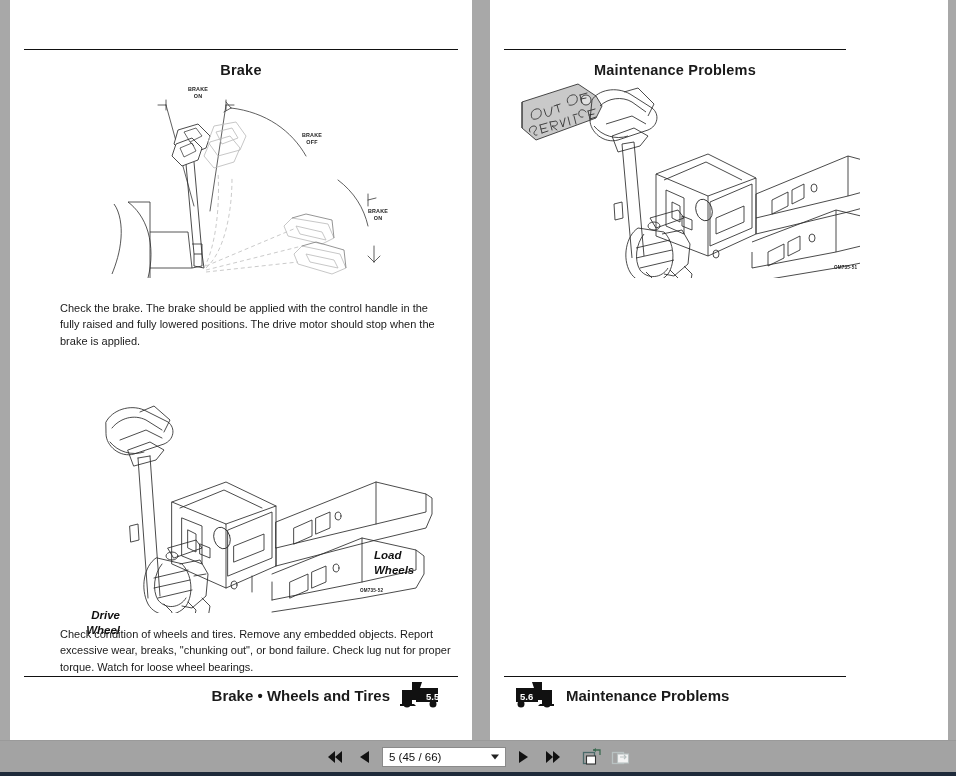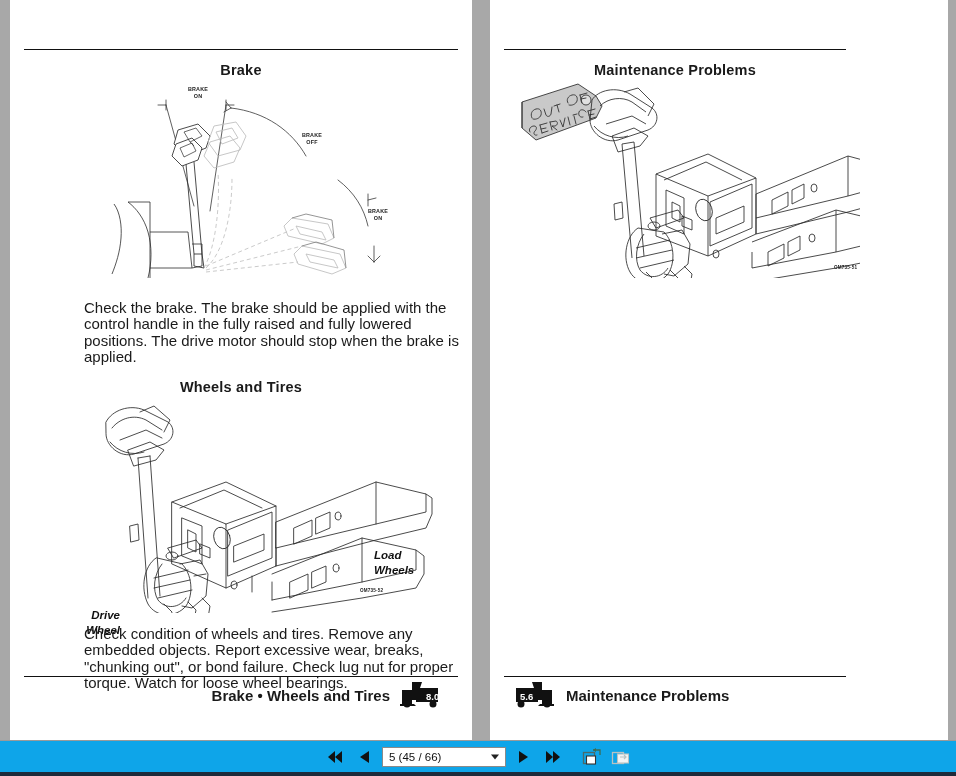--- a/index.html
+++ b/index.html
@@ -79,24 +79,23 @@
     text-align: center;
     font-size: 14.5px;
     font-weight: bold;
     color: #1a1a1a;
     letter-spacing: .2px;
   }
 
   
   .body-text {
     position: absolute;
-    font-size: 15px;
+    font-size: 11px;
     line-height: 16.4px;
     color: #1a1a1a;
-    margin-left: 24px;
   }
 
   
   .figure { position: absolute; }
   .figure svg { display: block; }
   .fig-code {
     position: absolute;
     font-size: 4.6px;
     font-weight: bold;
     color: #222;
@@ -158,21 +157,21 @@
     font-size: 9.5px;
     font-weight: bold;
     color: #ffffff;
   }
 
   
   #toolbar {
     position: absolute;
     left: 0; top: 740px;
     width: 956px; height: 32px;
-    background: #0ea5e9;
+    background: #a3a3a3;
     border-top: 1px solid #9a9a9a;
     display: flex;
     align-items: center;
     justify-content: center;
     gap: 7px;
   }
   #toolbar-bottom-strip {
     position: absolute;
     left: 0; top: 772px;
     width: 956px; height: 4px;
@@ -319,21 +318,20 @@
           <span>OFF</span>
         </div>
         <div class="diag-label" style="left:248px; top:122px; width:48px;">
           <span>BRAKE</span><br>
           <span>ON</span>
         </div>
       </div>
 
       <div class="body-text" style="left:50px; top:300px; width:388px;">Check the brake. The brake should be applied with the control handle in the fully raised and fully lowered positions. The drive motor should stop when the brake is applied.</div>
 
-      <div class="sec-title" style="top:379px;">Wheels and Tires</div>
 
       <div class="figure" style="left:66px; top:398px; width:370px; height:215px;">
         <svg width="370" height="215" viewBox="0 0 370 215">
           <g fill="none" stroke="#2b2b2b" stroke-width="0.85" stroke-linejoin="round" stroke-linecap="round">
 
             <path d="M30,24 C36,12 54,6 68,12 L92,24 C100,30 98,42 88,46 L58,56 C44,60 30,48 30,36 Z"></path>
             <path d="M36,30 C44,20 58,16 70,22 L86,32"></path>
             <path d="M44,42 L70,32 L86,40"></path>
             <path d="M64,14 L78,8 L94,22 L88,34"></path>
             <path d="M52,52 L74,44 L88,52 L80,62 L58,68 Z"></path>
@@ -410,21 +408,21 @@
             <svg width="44" height="30" viewBox="0 0 44 30">
               <path d="M12,2 L16,2 L16,20 L12,20 Z" fill="#111"></path>
               <path d="M16,2 L22,2 L20,8 L16,8 Z" fill="#111"></path>
               <path d="M2,20 L2,10 L12,10 L12,20 Z" fill="#111"></path>
               <rect x="16" y="8" width="22" height="14" fill="#111"></rect>
               <path d="M2,24 L12,24 L12,20 L2,20 Z" fill="#111"></path>
               <circle cx="7" cy="24" r="3.5" fill="#111"></circle>
               <circle cx="33" cy="24" r="3.5" fill="#111"></circle>
               <path d="M0,26 L16,26 L14,24 L0,24 Z" fill="#111"></path>
             </svg>
-            <span class="badge-num" style="left:26px; top:11px;">8.0</span>
+            <span class="badge-num" style="left:26px; top:11px;">5.5</span>
           </span>
         </div>
       </div>
 
     </div>
   </div>
 
   <div class="page" id="page-right">
     <div class="page-inner">
 

